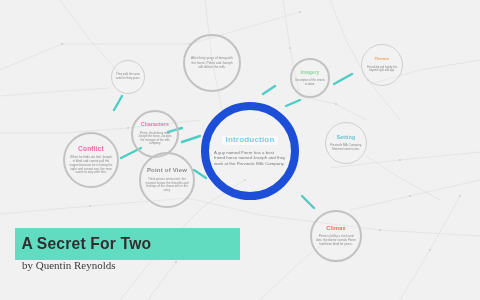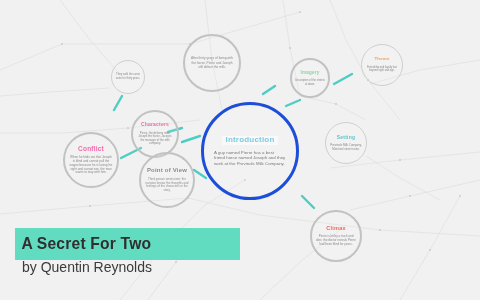--- a/index.html
+++ b/index.html
@@ -31,21 +31,21 @@
     margin-bottom:2px;
     white-space:nowrap;
   }
   .node .body{
     color:#6d6d6d;
     line-height:1.25;
     font-weight:400;
   }
 
   
-  .ring-heavy{border:3px solid #1d4ed8;}
+  .ring-heavy{border:8px solid #1d4ed8;}
   .ring-mid{border:2px solid #c2c2c2;}
   .ring-thin{border:1px solid #cfcfcf;}
 
   
   #n-intro{
     left:201px;top:102px;width:98px;height:98px;
   }
   #n-intro .ttl{font-size:8px;color:#7ecbe0;background:rgba(255,255,255,.55);padding:0 3px;}
   #n-intro .body{font-size:4.4px;width:72px;text-align:left;color:#7a7a7a;margin-top:3px;}
 
@@ -89,21 +89,21 @@
     background:#62dcc1;display:flex;align-items:center;
   }
   #title-bar .t{
     font-size:17px;font-weight:700;color:#2f2f2f;
     padding-left:7px;letter-spacing:.2px;
     font-family:"Liberation Sans","DejaVu Sans",sans-serif;
     transform:scaleX(.92);transform-origin:left center;
   }
   #byline{
     position:absolute;left:22px;top:259px;
-    font-size:14px;color:#3b3b3b;font-weight:400;
+    font-size:11px;color:#3b3b3b;font-weight:400;font-family:Liberation Serif, serif;
   }
 </style>
 </head>
 <body>
 
 <div id="canvas">
 
   <svg id="lines" viewBox="0 0 480 300" preserveAspectRatio="none">
     <g stroke="#dcdcdc" stroke-width="0.6" fill="none">
       <path d="M0 70 L62 44 L190 44 L300 12"></path>

